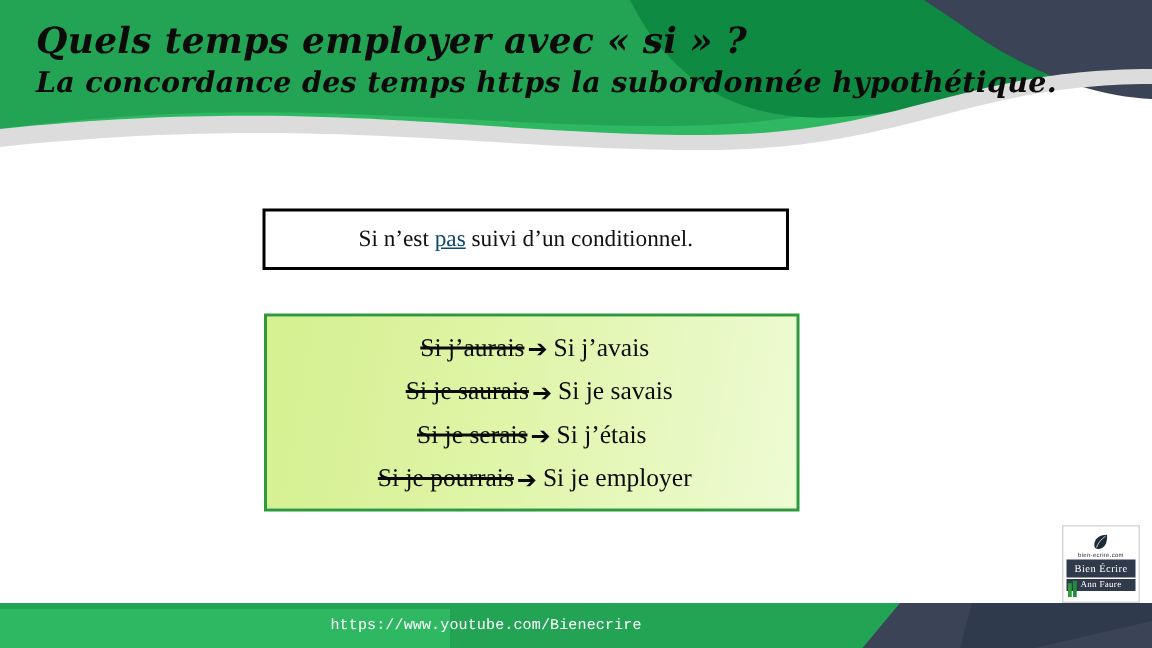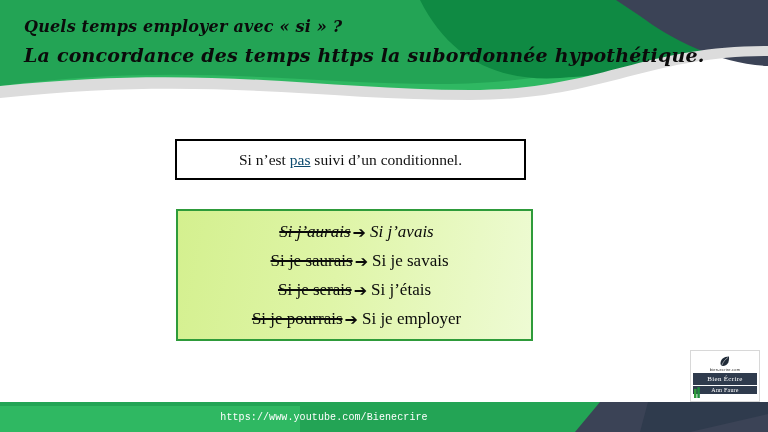--- a/index.html
+++ b/index.html
@@ -44,21 +44,21 @@
   }
   .title-line {
     font-family: "DejaVu Serif", serif;
     font-style: italic;
     font-weight: bold;
     color: #0b0b0b;
     letter-spacing: 0.2px;
     white-space: nowrap;
   }
   .title-line-1 {
-    font-size: 16px;
+    font-size: 24px;
     line-height: 26px;
   }
   .title-line-2 {
     font-size: 19px;
     line-height: 26px;
     margin-top: 2px;
   }
 
   
   .rule-box {
@@ -114,21 +114,21 @@
     font-family: "DejaVu Sans", sans-serif;
     font-size: 16px;
     font-weight: bold;
     padding: 0 2px;
     position: relative;
     top: 1px;
   }
   .example-row .right {
     padding-left: 2px;
   }
-  .row-0 { padding-left: 4px; font-style: italic; }
+  .row-0 { padding-left: 4px; }
   .row-1 { padding-left: 10px; }
   .row-2 { padding-left: 0px; }
   .row-3 { padding-left: 4px; }
 
   
   .bottom-band {
     position: absolute;
     left: 0;
     bottom: 0;
     width: 768px;
@@ -146,21 +146,21 @@
     color: #ffffff;
     z-index: 6;
     letter-spacing: 0.1px;
   }
 
   
   .logo-card {
     position: absolute;
     right: 8px;
     bottom: 30px;
-    width: 70px;
+    width: 52px;
     height: 52px;
     background: #ffffff;
     border: 1px solid #d8d8d8;
     z-index: 7;
     box-sizing: border-box;
     padding: 2px;
   }
   .logo-top {
     height: 20px;
     display: flex;

